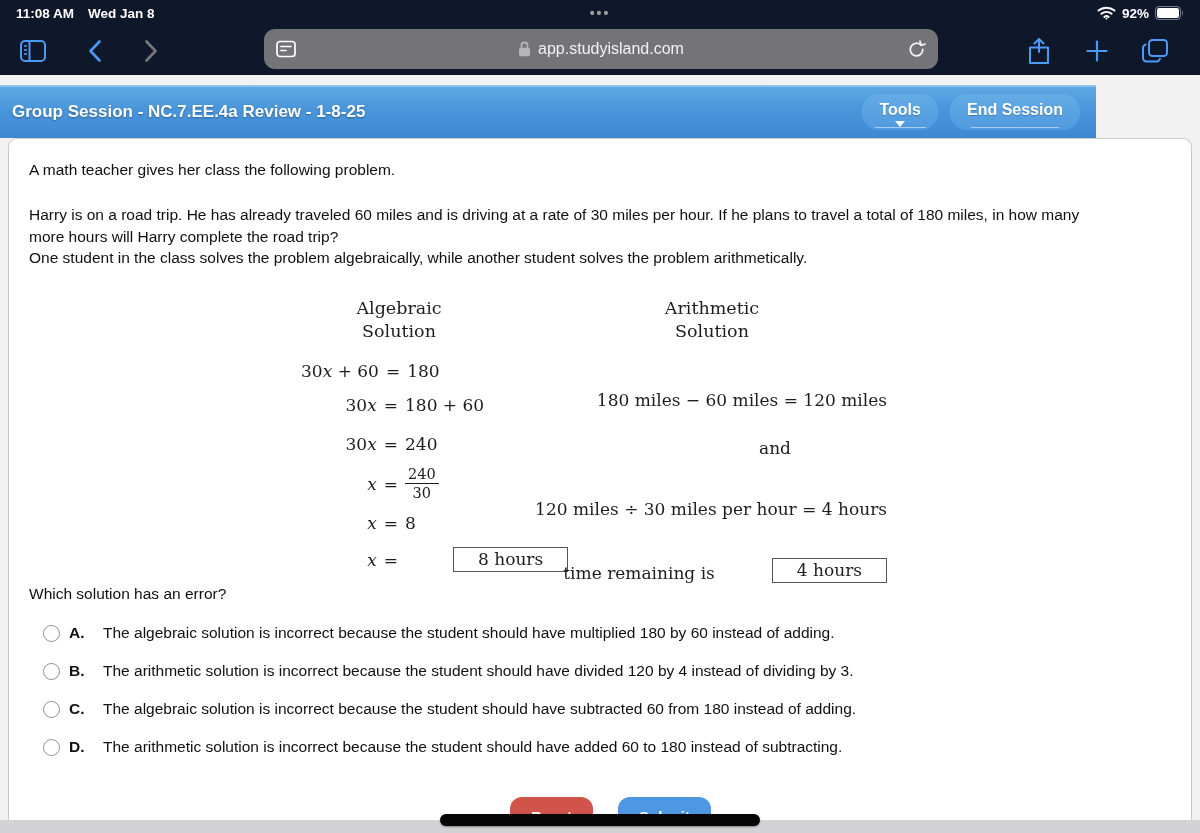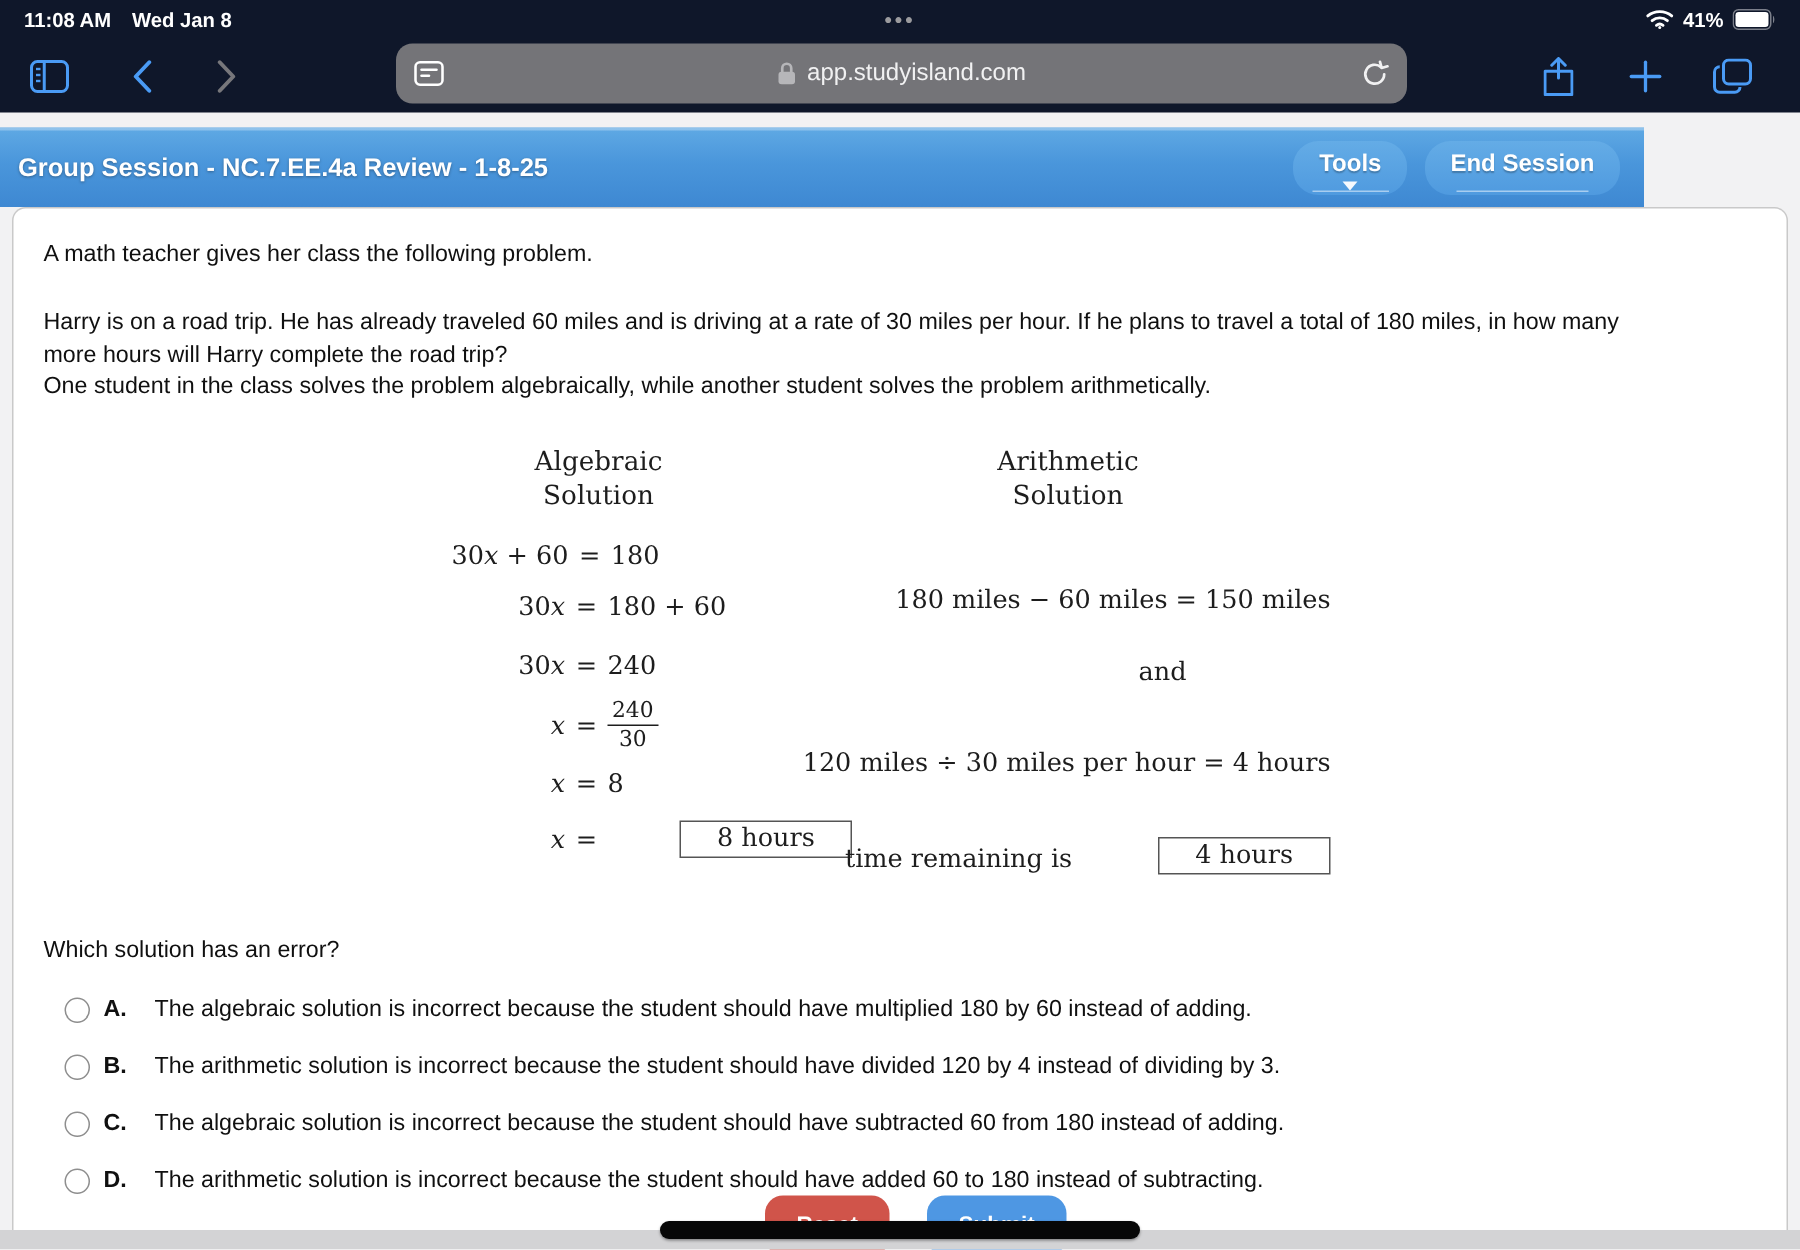--- a/index.html
+++ b/index.html
@@ -55,21 +55,21 @@
   .frac .den { padding-top:1px; }
   .mbox { display:inline-block; border:1.2px solid #555; padding:1px 24px 2px;margin-left:48px; }
   .ar-col { margin-left:50px; width:340px; display:flex; flex-direction:column; align-items:flex-end;gap:28px; }
   .ar-col .mcol-title { align-self:center; margin-right:10px; }
   .ar-line { white-space:nowrap; margin-top:13px; }
   .ar-line.first { margin-top:18px; }
   .ar-and { align-self:center; transform:translateX(58px); }
   .ar-final { display:flex; align-items:flex-end; gap:9px; margin-top:11px; white-space:nowrap; }
 
   
-  .question { margin-top:40px; }
+  .question { }
   .option { display:flex; align-items:flex-start; margin-top:20px; }
   .radio { width:17px; height:17px; border:1.5px solid #8e8e8e; border-radius:50%; margin-left:14px; margin-top:1px; flex:none; background:#fff; cursor:pointer; }
   .opt-letter { font-weight:bold; margin-left:9px; width:34px; flex:none; color:#101010; font-size:15.5px; }
   .opt-text { color:#101010; font-size:15.5px; }
 
   
   .btn { position:absolute; height:40px; border-radius:12px; color:#fff; font-weight:bold; font-size:15px;
     display:flex; align-items:flex-start; justify-content:center; padding-top:11px; z-index:2; cursor:pointer; }
   .btn-reset { left:510px; top:797px; width:83px; background:#d0544a; }
   .btn-submit { left:618px; top:797px; width:93px; background:#4e97e3; }
@@ -92,21 +92,21 @@
       <div class="sb-center">•••</div>
       <div class="sb-right">
         <span>
           <svg width="19" height="14" viewBox="0 0 19 14" fill="none" stroke="#fff" stroke-width="1.9" stroke-linecap="round">
             <path d="M1.5 4.6 C6 0.8 13 0.8 17.5 4.6" fill="none"></path>
             <path d="M4.4 7.8 C7.4 5.3 11.6 5.3 14.6 7.8" fill="none"></path>
             <path d="M7.3 10.9 C8.6 9.9 10.4 9.9 11.7 10.9" fill="none"></path>
             <circle cx="9.5" cy="12.4" r="1" fill="#fff" stroke="none"></circle>
           </svg>
         </span>
-        <span>41%</span>
+        <span>92%</span>
         <span>
           <svg width="29" height="14" viewBox="0 0 29 14">
             <rect x="0.5" y="0.5" width="25" height="13" rx="3.5" fill="none" stroke="rgba(255,255,255,0.45)"></rect>
             <rect x="2" y="2" width="22" height="10" rx="2.2" fill="#fff"></rect>
             <path d="M27 4.5 C28.2 5 28.2 9 27 9.5 Z" fill="rgba(255,255,255,0.45)"></path>
           </svg>
         </span>
       </div>
     </div>
 
@@ -238,21 +238,21 @@
           <span class="eq-sign">=</span>
           <span class="eq-rhs"><span class="mbox">8 hours</span></span>
         </div>
       </div>
 
       <div class="ar-col">
         <div class="mcol-title">
           <div>Arithmetic</div>
           <div>Solution</div>
         </div>
-        <div class="ar-line first">180 miles − 60 miles = 150 miles</div>
+        <div class="ar-line first">180 miles − 60 miles = 120 miles</div>
         <div class="ar-and">and</div>
         <div class="ar-line">120 miles ÷ 30 miles per hour = 4 hours</div>
         <div class="ar-final">
           <span>time remaining is</span>
           <span class="mbox">4 hours</span>
         </div>
       </div>
     </div>
 
     <div class="txt question">Which solution has an error?</div>

